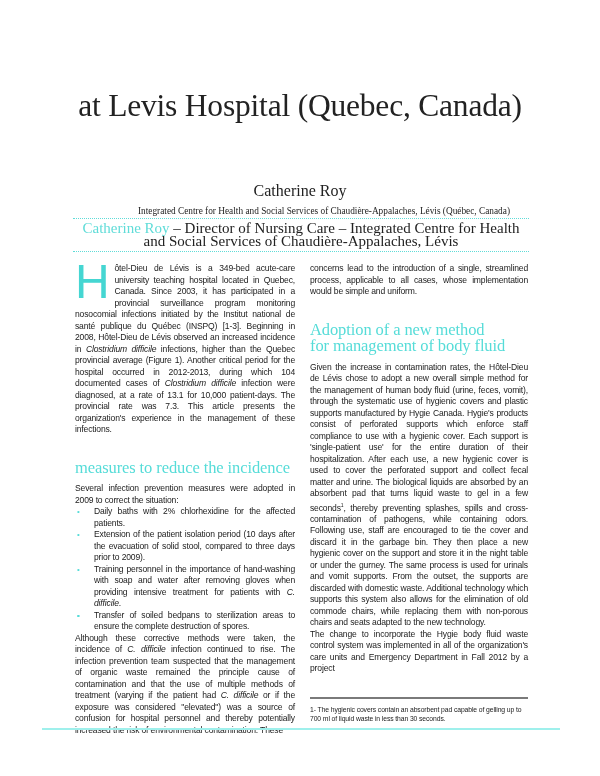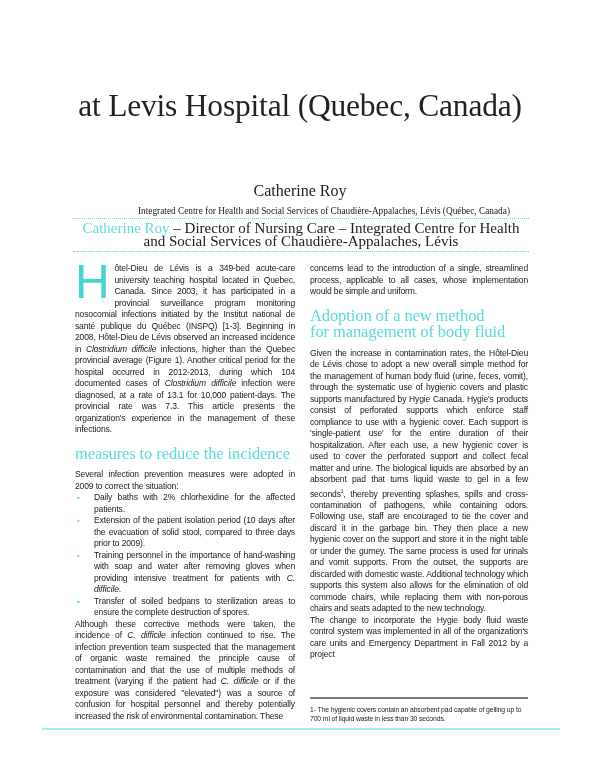--- a/index.html
+++ b/index.html
@@ -13,21 +13,21 @@
   .contact { position:absolute; top:218px; left:73px; width:456px; border-top:1px dotted #5fdcd8; border-bottom:1px dotted #5fdcd8;
     padding:3px 0 3px 0; text-align:center; font-family:"Liberation Serif",serif; font-size:15px; line-height:13px; color:#222; }
   .contact .name { color:#5fdcd8; }
   .col { position:absolute; top:263px; width:220px; font-family:"Liberation Sans",sans-serif; font-size:8.55px; line-height:11.5px;
     text-align:justify; color:#1a1a1a; letter-spacing:-0.15px; }
   .col.left { left:75px; }
   .col.right { left:310px; width:218px; }
   .col p { margin:0; }
   .dropcap { float:left; font-family:"Liberation Sans",sans-serif; font-size:48px; line-height:36px; color:#45d6d2;
     margin:1px 5px 0 0; height:36px; font-weight:normal; }
-  .h2 { font-family:"Liberation Serif",serif; color:#55dcd8; font-size:16.5px; line-height:16.5px; margin:10px 0 7px 0; text-align:left; letter-spacing:-0.1px; }
+  .h2 { font-family:"Liberation Serif",serif; color:#55dcd8; font-size:16.5px; line-height:16.5px; margin:24px 0 7px 0; text-align:left; letter-spacing:-0.1px; }
   ul.bullets { list-style:none; margin:0; padding:0; }
   ul.bullets li { position:relative; padding-left:19px; }
   ul.bullets li .dot { position:absolute; left:2px; top:0; color:#55dcd8; font-size:8px; }
   .fn-rule { position:absolute; top:697px; left:310px; width:218px; height:2px; background:#7a7a7a; }
   .footnote { position:absolute; top:705px; left:310px; width:218px; font-family:"Liberation Sans",sans-serif; font-size:6.8px; line-height:9px; color:#1a1a1a; letter-spacing:-0.1px; }
   .bottom-rule { position:absolute; top:728px; left:42px; width:518px; height:2px; background:#9ff0ec; }
   i { font-style:italic; }
 </style>
 </head>
 <body>

